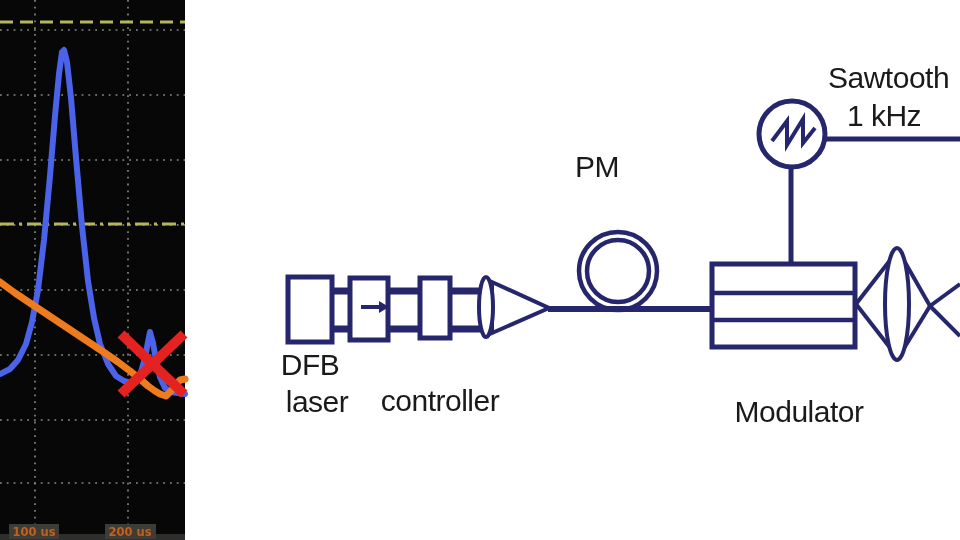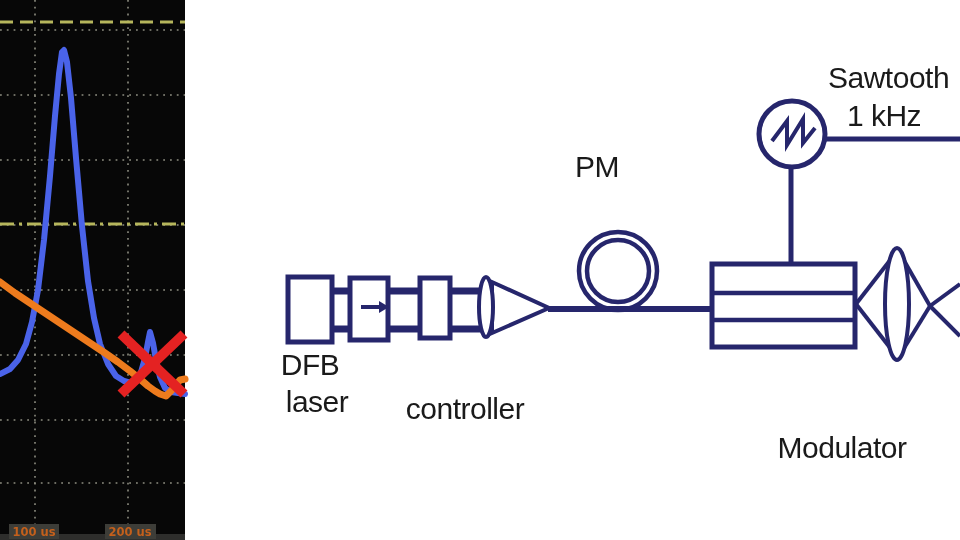--- a/index.html
+++ b/index.html
@@ -115,22 +115,22 @@
         <line class="thin" x1="930" y1="306" x2="960" y2="336"></line>
         <ellipse class="wfill" stroke-width="4" cx="897" cy="304" rx="12" ry="56"></ellipse>
       </g>
     </g>
   </svg>
 
 
   <div class="dlabel" style="left:310px;top:350px;">DFB</div>
   <div class="dlabel" style="left:317px;top:387px;">laser</div>
 
-  <div class="dlabel" style="left:440px;top:394px;margin-left:25px;">controller</div>
+  <div class="dlabel" style="left:440px;top:386px;">controller</div>
 
   <div class="dlabel" style="left:597px;top:152px;">PM</div>
 
-  <div class="dlabel" style="left:842px;top:397px;margin-top:36px;">Modulator</div>
+  <div class="dlabel" style="left:799px;top:397px;">Modulator</div>
 
   <div class="dlabel left-align" style="left:828px;top:63px;">Sawtooth</div>
   <div class="dlabel" style="left:884px;top:101px;">1 kHz</div>
 
 </div>
 
 </body></html>

